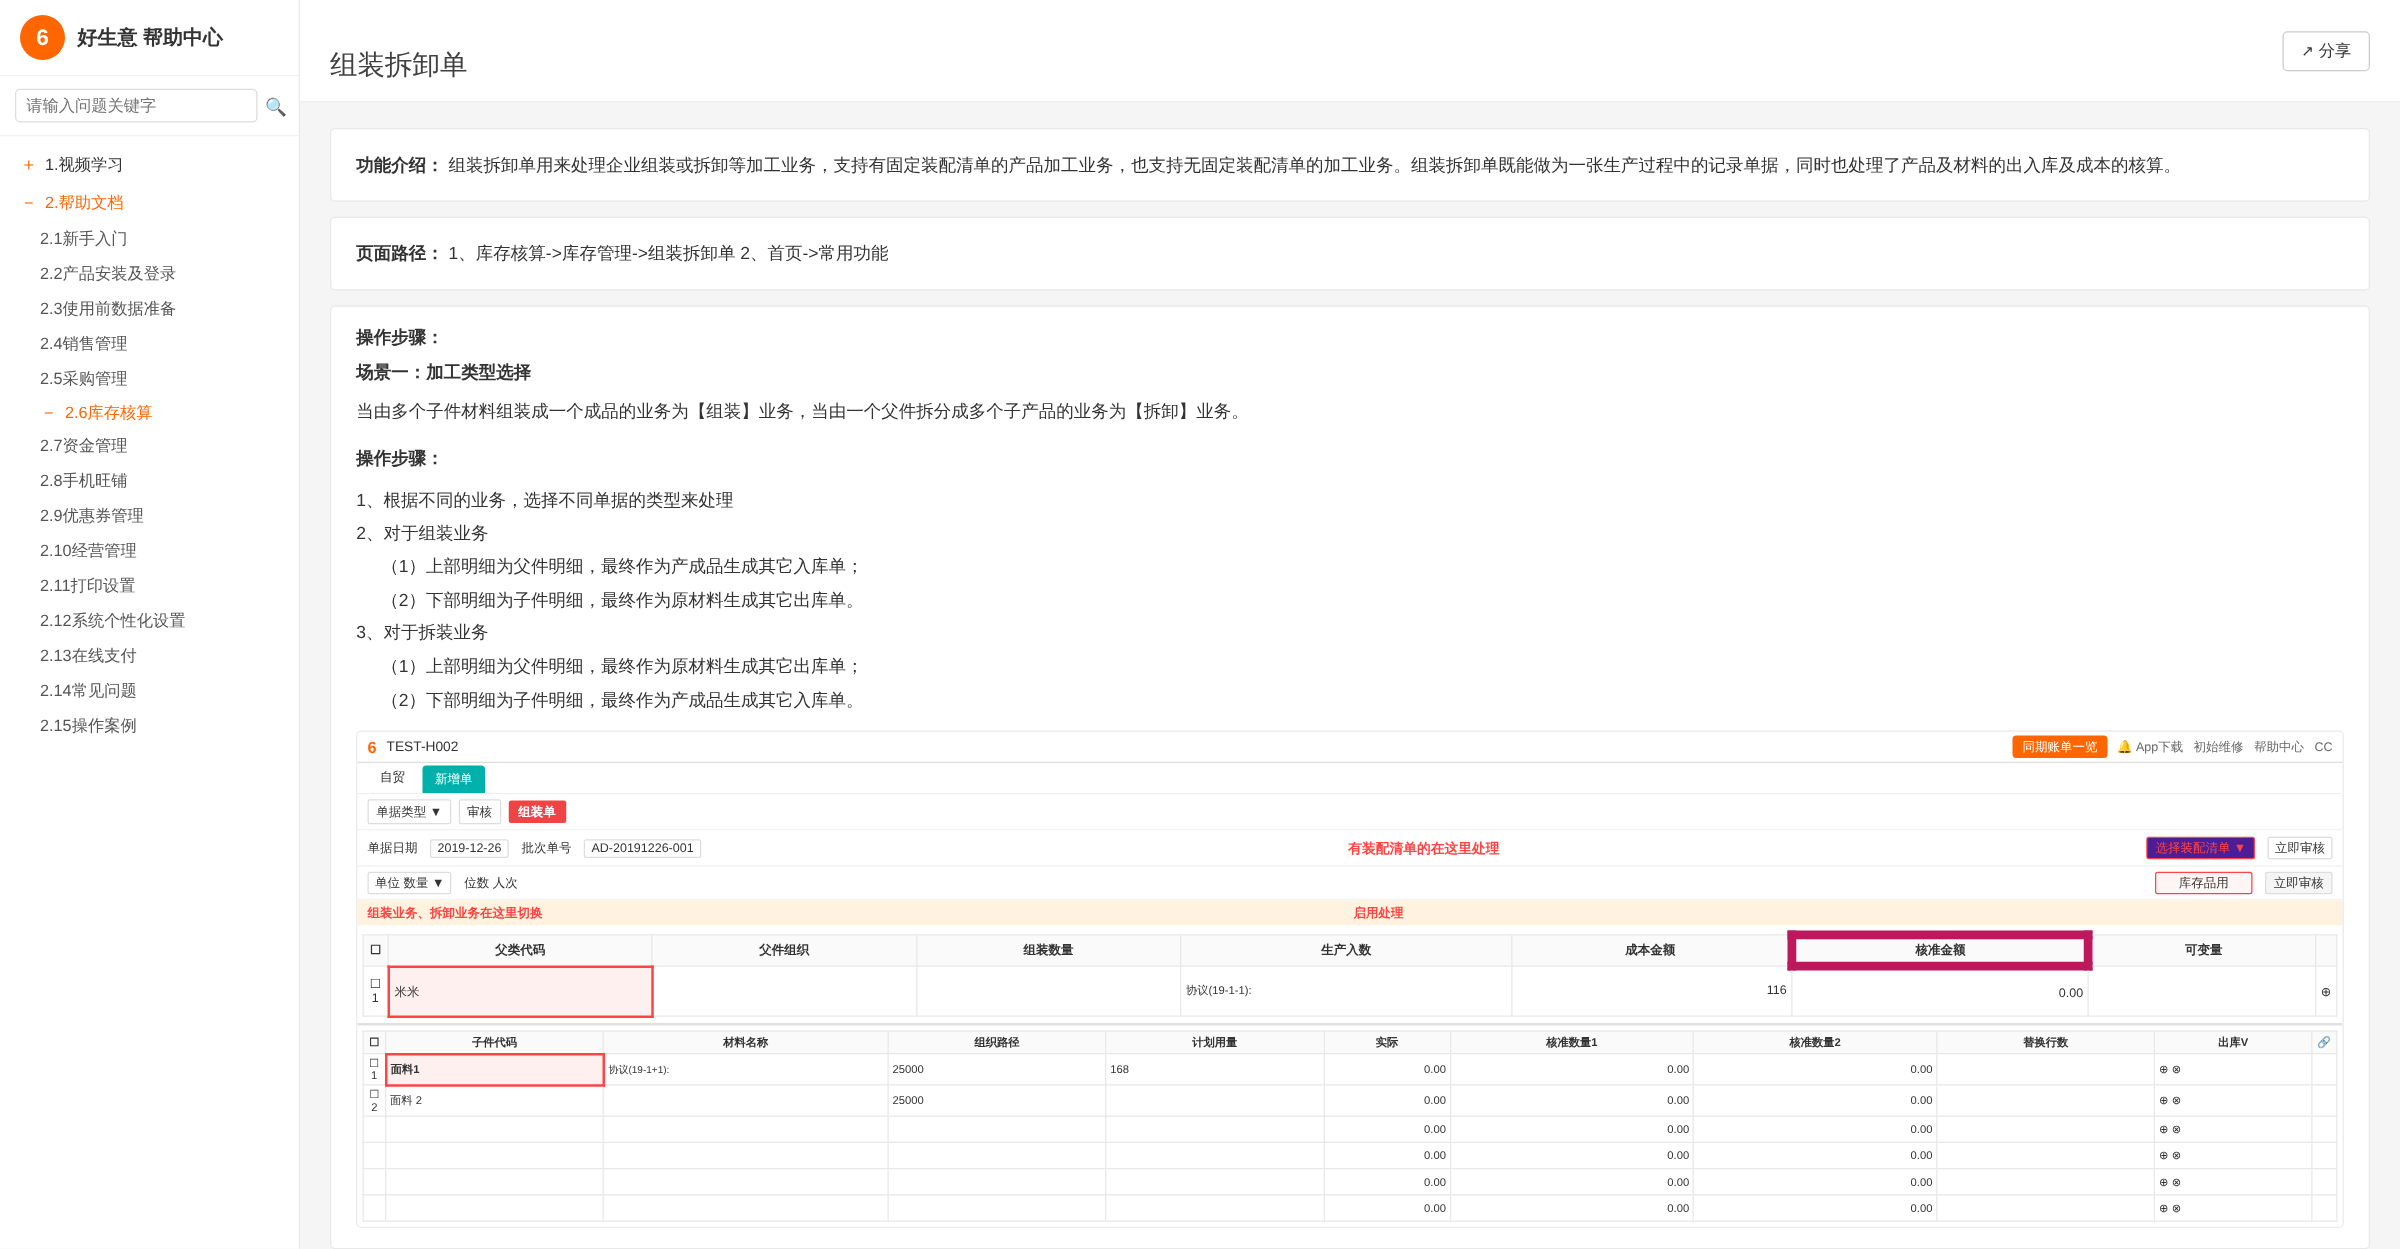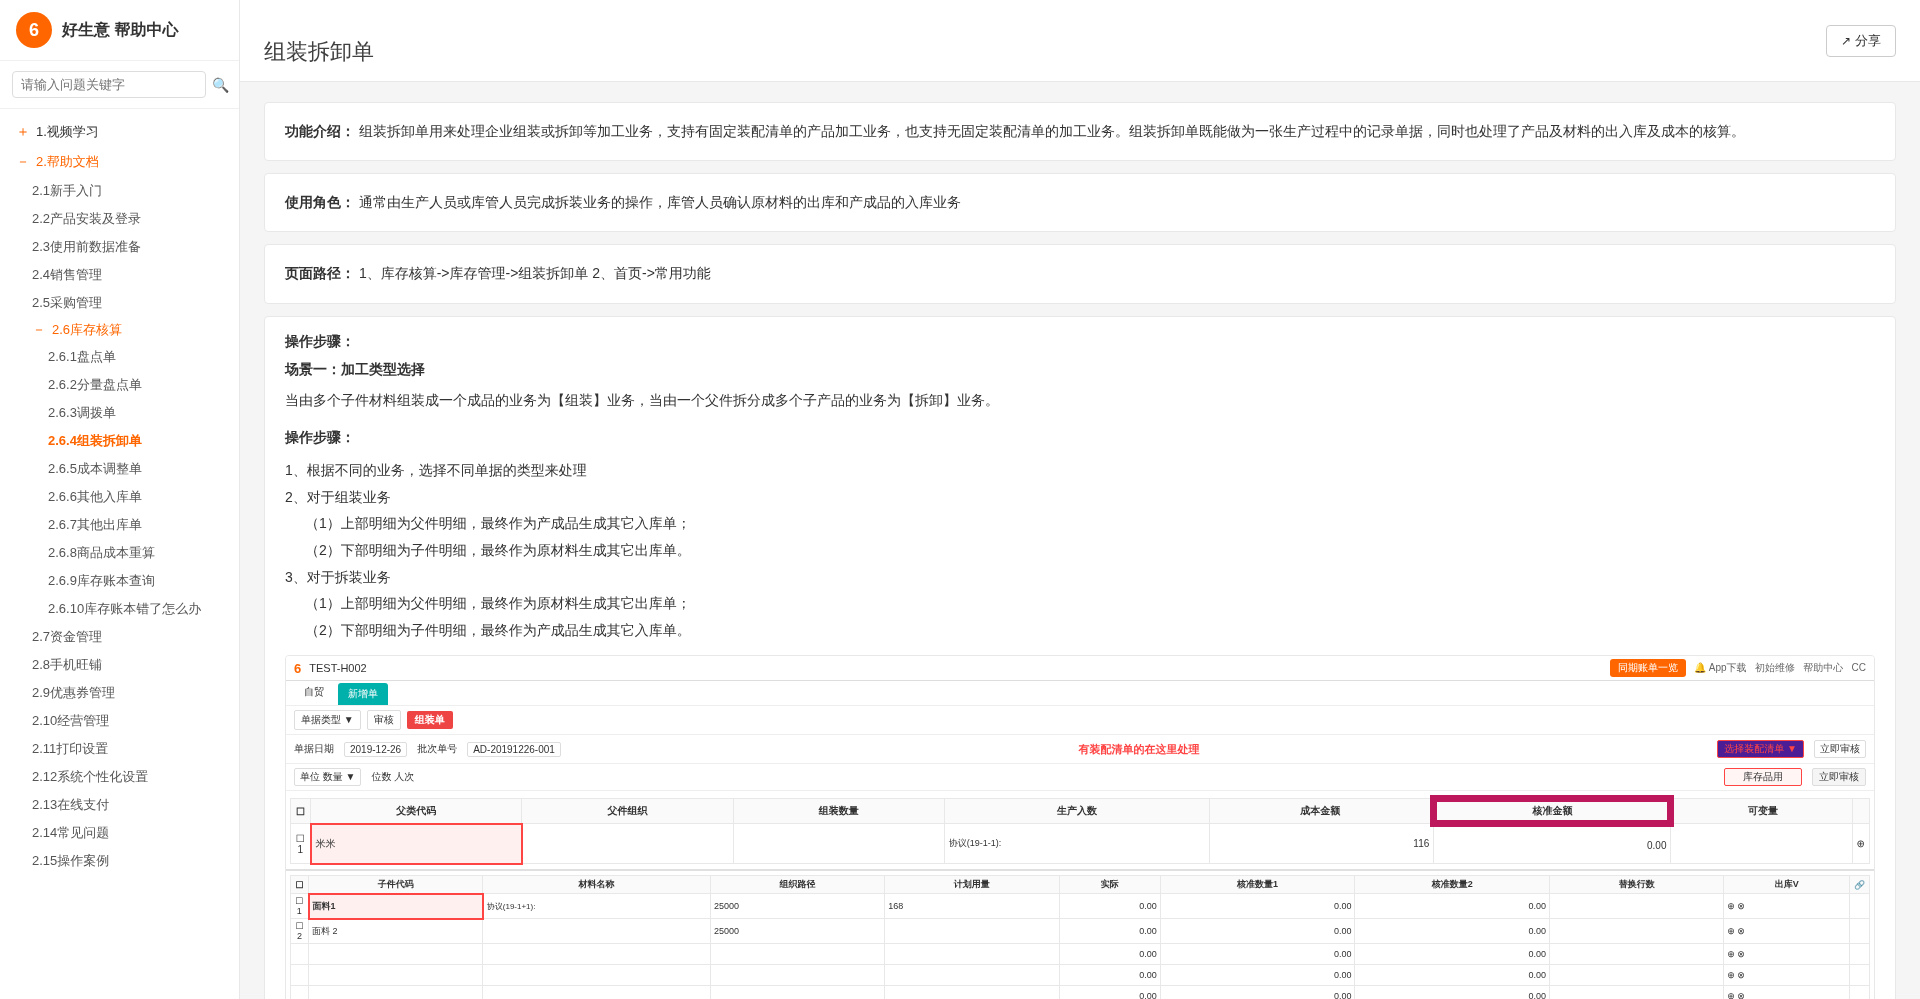--- a/index.html
+++ b/index.html
@@ -218,32 +218,20 @@
     <div class="nav-sub">
       <div class="nav-sub-item">2.1新手入门</div>
       <div class="nav-sub-item">2.2产品安装及登录</div>
       <div class="nav-sub-item">2.3使用前数据准备</div>
       <div class="nav-sub-item">2.4销售管理</div>
       <div class="nav-sub-item">2.5采购管理</div>
 
       <div class="nav-category active" style="padding-left:0; padding-top:4px; padding-bottom:4px;">
         <span class="minus-icon">－</span>
         <span>2.6库存核算</span>
-      </div>
-      <div style="padding-left: 16px;">
-        <div class="nav-sub-item">2.6.1盘点单</div>
-        <div class="nav-sub-item">2.6.2分量盘点单</div>
-        <div class="nav-sub-item">2.6.3调拨单</div>
-        <div class="nav-sub-item active">2.6.4组装拆卸单</div>
-        <div class="nav-sub-item">2.6.5成本调整单</div>
-        <div class="nav-sub-item">2.6.6其他入库单</div>
-        <div class="nav-sub-item">2.6.7其他出库单</div>
-        <div class="nav-sub-item">2.6.8商品成本重算</div>
-        <div class="nav-sub-item">2.6.9库存账本查询</div>
-        <div class="nav-sub-item">2.6.10库存账本错了怎么办</div>
       </div>
 
       <div class="nav-sub-item">2.7资金管理</div>
       <div class="nav-sub-item">2.8手机旺铺</div>
       <div class="nav-sub-item">2.9优惠券管理</div>
       <div class="nav-sub-item">2.10经营管理</div>
       <div class="nav-sub-item">2.11打印设置</div>
       <div class="nav-sub-item">2.12系统个性化设置</div>
       <div class="nav-sub-item">2.13在线支付</div>
       <div class="nav-sub-item">2.14常见问题</div>
@@ -263,26 +251,20 @@
 
   <div class="content-area">
 
     <div class="content-card">
       <p>
         <strong>功能介绍：</strong>
         <span>组装拆卸单用来处理企业组装或拆卸等加工业务，支持有固定装配清单的产品加工业务，也支持无固定装配清单的加工业务。组装拆卸单既能做为一张生产过程中的记录单据，同时也处理了产品及材料的出入库及成本的核算。</span>
       </p>
     </div>
 
-    <div class="content-card">
-      <p>
-        <strong>使用角色：</strong>
-        <span>通常由生产人员或库管人员完成拆装业务的操作，库管人员确认原材料的出库和产成品的入库业务</span>
-      </p>
-    </div>
 
     <div class="content-card">
       <p>
         <strong>页面路径：</strong>
         <span>1、库存核算-&gt;库存管理-&gt;组装拆卸单 2、首页-&gt;常用功能</span>
       </p>
     </div>
 
     <div class="step-section">
       <div class="step-heading">操作步骤：</div>
@@ -337,20 +319,24 @@
           </div>
 
           <div style="background:#fff; padding:4px 8px; display:flex; align-items:center; gap:10px; border-bottom:1px solid #eee; font-size:10px;">
             <span style="border:1px solid #ddd; padding:1px 5px; border-radius:2px;">单位 数量 ▼</span>
             <span>位数 人次</span>
             <span style="flex:1;"></span>
             <span style="border:1px solid #ff4444; background:#fff5f5; padding:1px 18px; border-radius:2px;">库存品用</span>
             <span style="border:1px solid #ddd; background:#f5f5f5; padding:1px 6px; border-radius:2px;">立即审核</span>
           </div>
 
+          <div style="background:#fff3e0; padding:3px 8px; font-size:10px; color:#ff4444; font-weight:bold; display:flex; align-items:center; gap:20px;">
+            <span>组装业务、拆卸业务在这里切换</span>
+            <span style="margin-left:40%; color:#ff4444;">启用处理</span>
+          </div>
 
           <div style="background:#fff; padding:4px;">
             <table style="width:100%; border-collapse:collapse; font-size:10px;">
               <thead>
                 <tr style="background:#fafafa;">
                   <th style="border:1px solid #e8e8e8; padding:2px 4px; width:20px;">☐</th>
                   <th style="border:1px solid #e8e8e8; padding:2px 4px;">父类代码</th>
                   <th style="border:1px solid #e8e8e8; padding:2px 4px;">父件组织</th>
                   <th style="border:1px solid #e8e8e8; padding:2px 4px;">组装数量</th>
                   <th style="border:1px solid #e8e8e8; padding:2px 4px;">生产入数</th>

